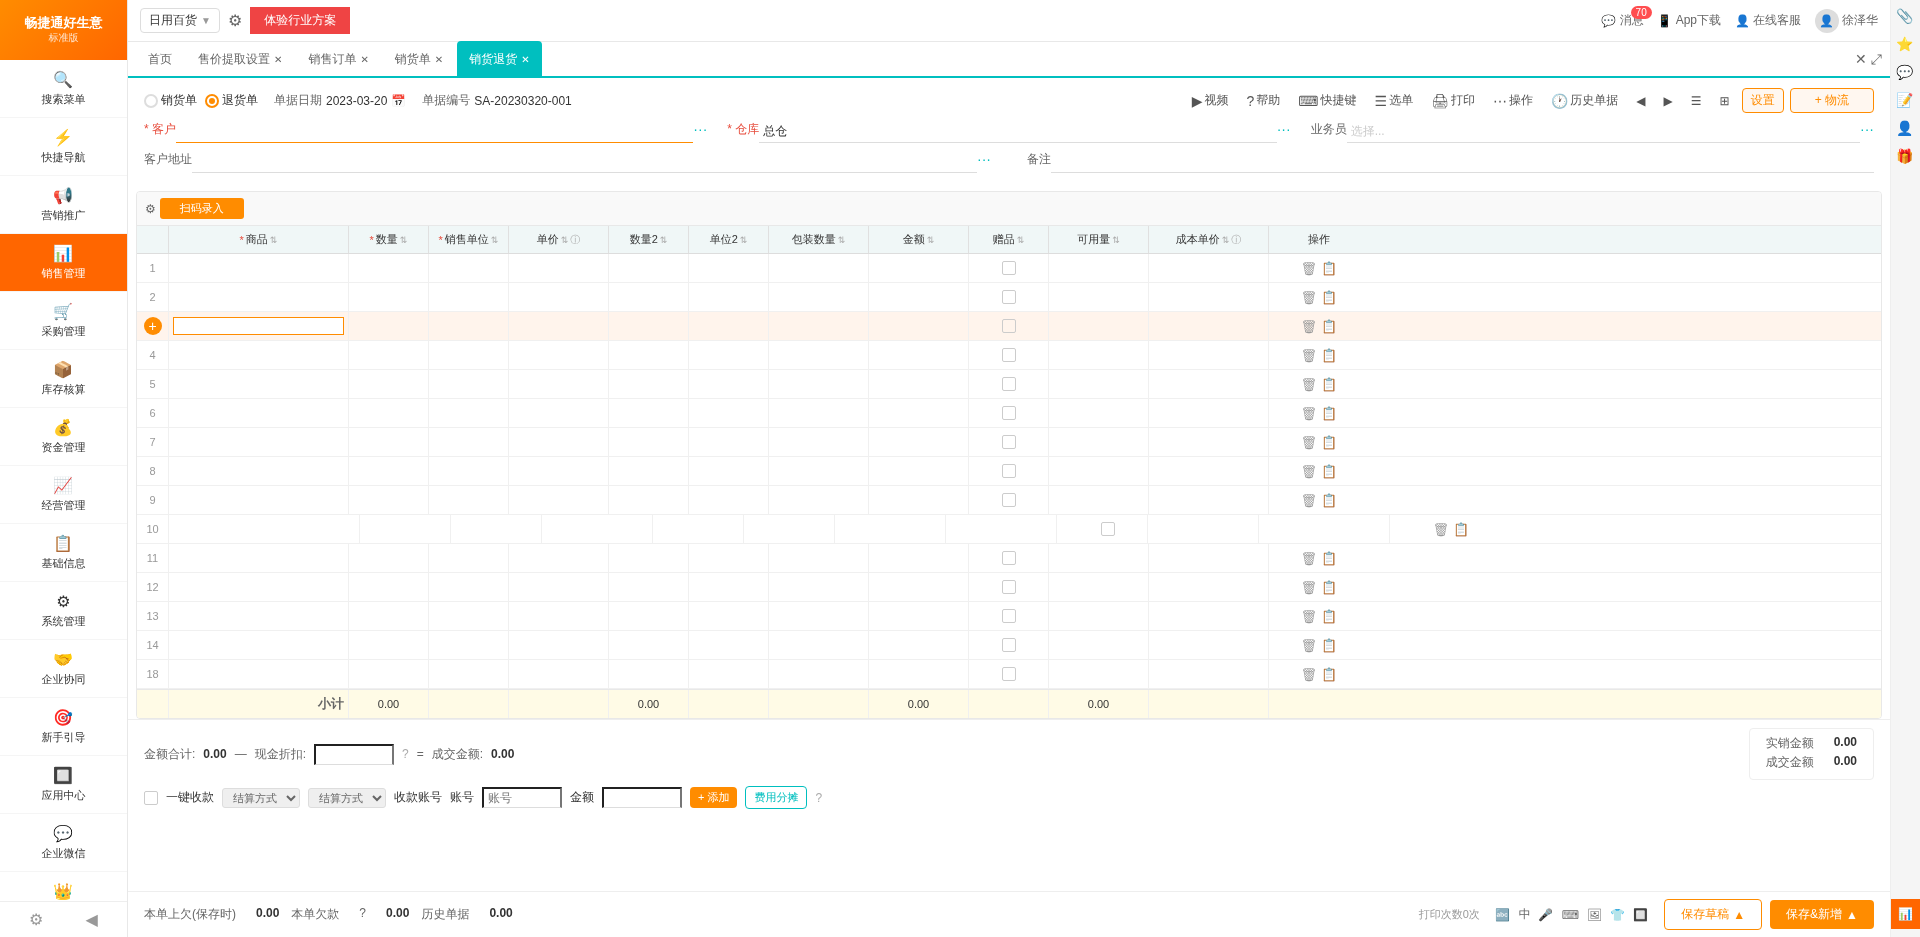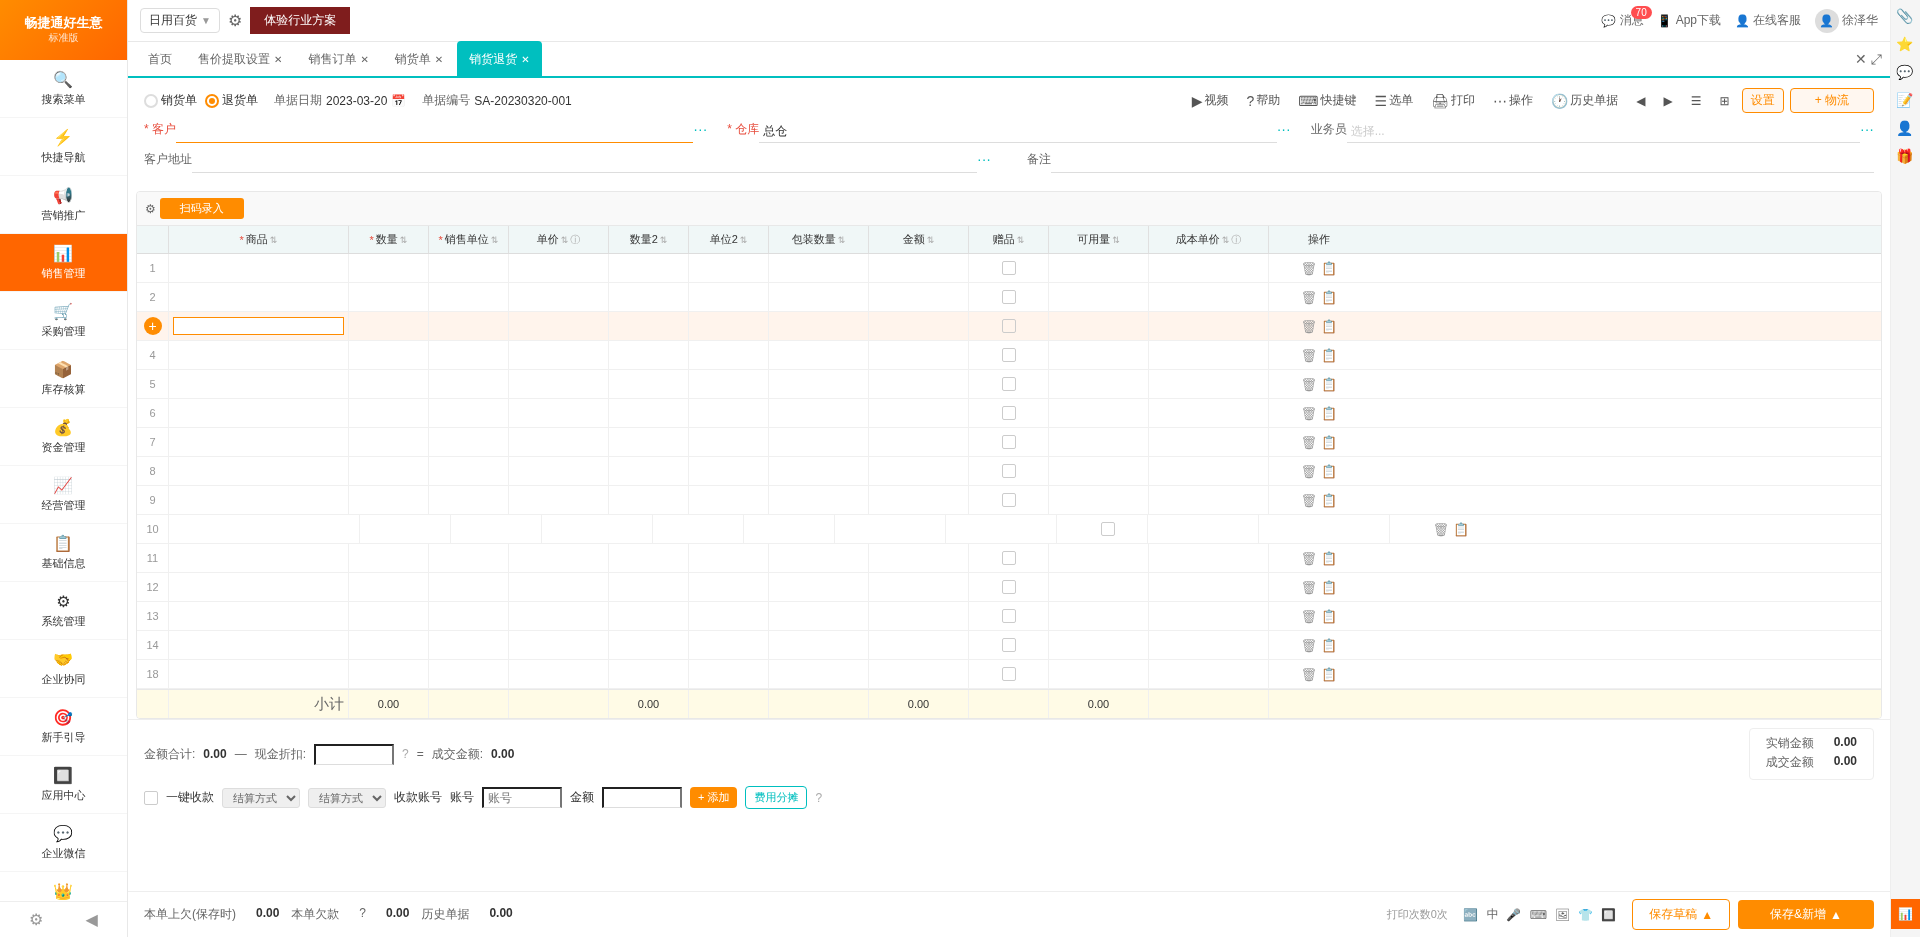--- a/index.html
+++ b/index.html
@@ -24,21 +24,21 @@
 
     
     .main { flex: 1; display: flex; flex-direction: column; overflow: hidden; }
 
     
     .topbar { height: 42px; background: #fff; display: flex; align-items: center; justify-content: space-between; padding: 0 12px; border-bottom: 1px solid #e8e8e8; }
     .topbar-left { display: flex; align-items: center; gap: 8px; }
     .topbar-select { display: flex; align-items: center; gap: 4px; border: 1px solid #ddd; border-radius: 4px; padding: 3px 8px; font-size: 12px; cursor: pointer; background: #fff; }
     .topbar-select-arrow { color: #999; font-size: 10px; }
     .topbar-settings { font-size: 16px; color: #666; cursor: pointer; }
-    .topbar-btn { background: #7f1d1d; color: #fff; border: none; border-radius: 0; padding: 5px 14px; font-size: 12px; cursor: pointer; }
+    .topbar-btn { background: #ef4444; color: #fff; border: none; border-radius: 0; padding: 5px 14px; font-size: 12px; cursor: pointer; }
     .topbar-right { display: flex; align-items: center; gap: 14px; font-size: 12px; color: #666; }
     .topbar-right-item { display: flex; align-items: center; gap: 3px; cursor: pointer; position: relative; }
     .badge { background: #ff4d4f; color: #fff; border-radius: 10px; padding: 1px 5px; font-size: 10px; position: absolute; top: -6px; right: -8px; }
     .user-avatar { width: 24px; height: 24px; border-radius: 50%; background: #ddd; display: flex; align-items: center; justify-content: center; font-size: 12px; }
 
     
     .tabbar { height: 36px; background: #fff; display: flex; align-items: center; border-bottom: 2px solid #00bfbf; padding: 0 8px; gap: 2px; }
     .tab { display: flex; align-items: center; padding: 0 12px; height: 36px; cursor: pointer; font-size: 12px; color: #666; border-radius: 4px 4px 0 0; gap: 4px; white-space: nowrap; }
     .tab.active { background: #00bfbf; color: #fff; }
     .tab-close { font-size: 10px; color: inherit; cursor: pointer; }
@@ -91,21 +91,21 @@
     .td { padding: 4px; font-size: 11px; border-right: 1px solid #f0f0f0; display: flex; align-items: center; justify-content: center; min-height: 28px; overflow: hidden; }
     .td:last-child { border-right: none; }
     .row-num { color: #999; font-size: 11px; }
     .add-row-btn { width: 18px; height: 18px; background: #ff8c00; color: #fff; border-radius: 50%; display: flex; align-items: center; justify-content: center; cursor: pointer; font-size: 14px; line-height: 1; }
     .checkbox-cell { width: 14px; height: 14px; border: 1px solid #ccc; border-radius: 2px; }
     .row-actions { display: flex; gap: 4px; align-items: center; }
     .row-action-btn { cursor: pointer; font-size: 13px; color: #999; }
 
     
     .summary-row { display: grid; grid-template-columns: 32px 180px 80px 80px 100px 80px 80px 100px 100px 80px 100px 120px 100px; background: #fffbe6; border-top: 1px solid #e8e8e8; }
-    .summary-label { font-size: 15px; font-weight: normal; color: #666; }
+    .summary-label { font-size: 13px; font-weight: bold; color: #666; }
     .summary-value { font-size: 11px; color: #333; }
 
     
     .bottom-section { padding: 8px 16px; border-top: 1px solid #eee; }
     .totals-row { display: flex; align-items: center; gap: 8px; font-size: 12px; }
     .totals-label { color: #666; }
     .totals-value { color: #333; font-weight: bold; }
     .totals-dash { color: #666; }
     .totals-equals { color: #666; }
     .cash-discount-input { border-bottom: 1px solid #ddd; width: 80px; padding: 2px 4px; font-size: 12px; }
@@ -121,21 +121,21 @@
     
     .footer { height: 46px; background: #fff; border-top: 1px solid #eee; display: flex; align-items: center; padding: 0 16px; gap: 16px; font-size: 12px; color: #666; }
     .footer-info { display: flex; gap: 12px; flex: 1; }
     .footer-info-item { display: flex; gap: 20px; justify-content: flex-end; }
     .footer-info-value { color: #333; font-weight: bold; }
     .print-info { color: #999; font-size: 11px; }
 
     
     .action-buttons { display: flex; gap: 8px; align-items: center; }
     .btn-save-draft { background: #fff; border: 1px solid #ff8c00; color: #ff8c00; border-radius: 4px; padding: 6px 16px; font-size: 12px; cursor: pointer; display: flex; align-items: center; gap: 4px; }
-    .btn-save-new { background: #ff8c00; color: #fff; border: none; border-radius: 4px; padding: 6px 32px; font-size: 12px; cursor: pointer; display: flex; align-items: center; gap: 4px; }
+    .btn-save-new { background: #ff8c00; color: #fff; border: none; border-radius: 4px; padding: 6px 16px; font-size: 12px; cursor: pointer; display: flex; align-items: center; gap: 4px; }
 
     
     .totals-box { margin-left: auto; background: #fff; border: 1px solid #eee; border-radius: 4px; padding: 6px 16px; font-size: 12px; }
     .totals-box-row { display: flex; justify-content: space-between; gap: 20px; margin-bottom: 2px; }
     .totals-box-label { color: #666; }
     .totals-box-value { color: #333; font-weight: bold; }
 
     
     .right-panel { width: 30px; background: #f5f5f5; border-left: 1px solid #eee; display: flex; flex-direction: column; align-items: center; padding: 8px 0; gap: 12px; }
 

